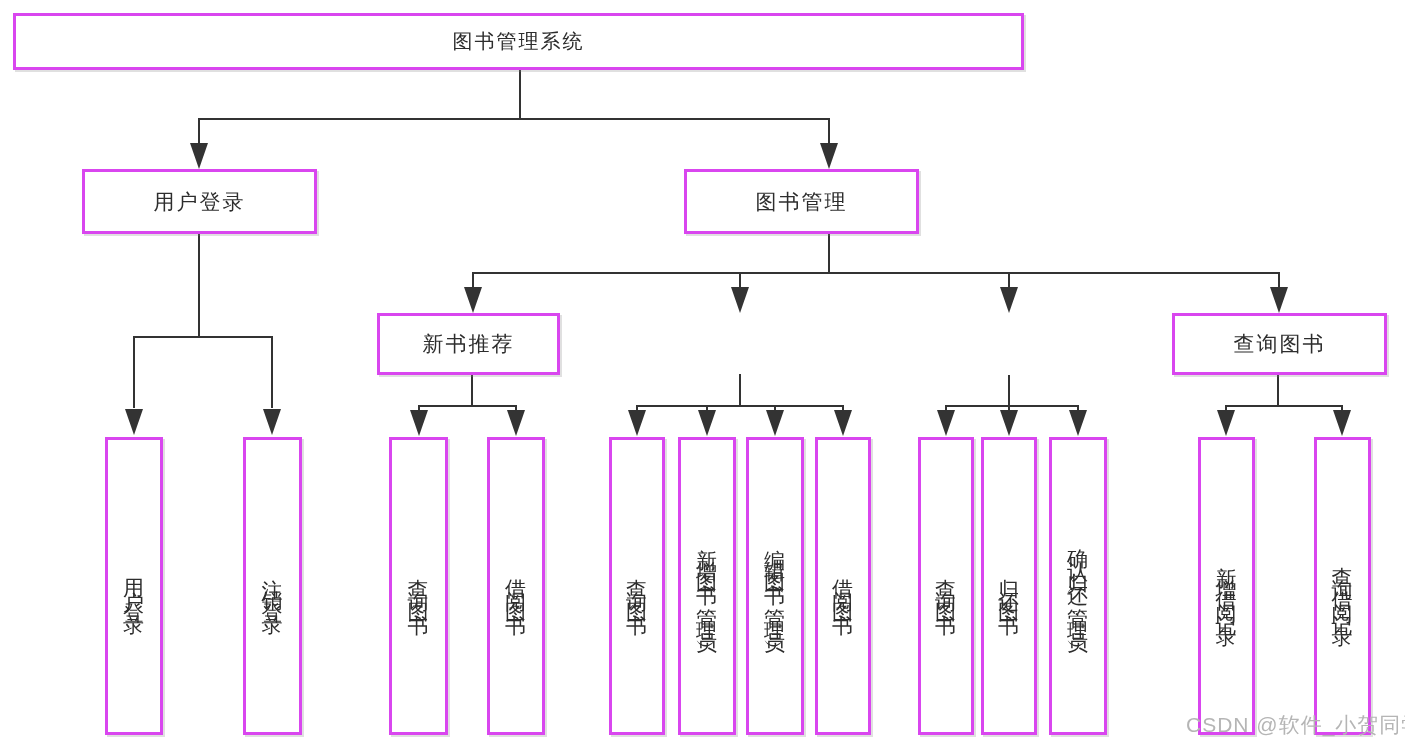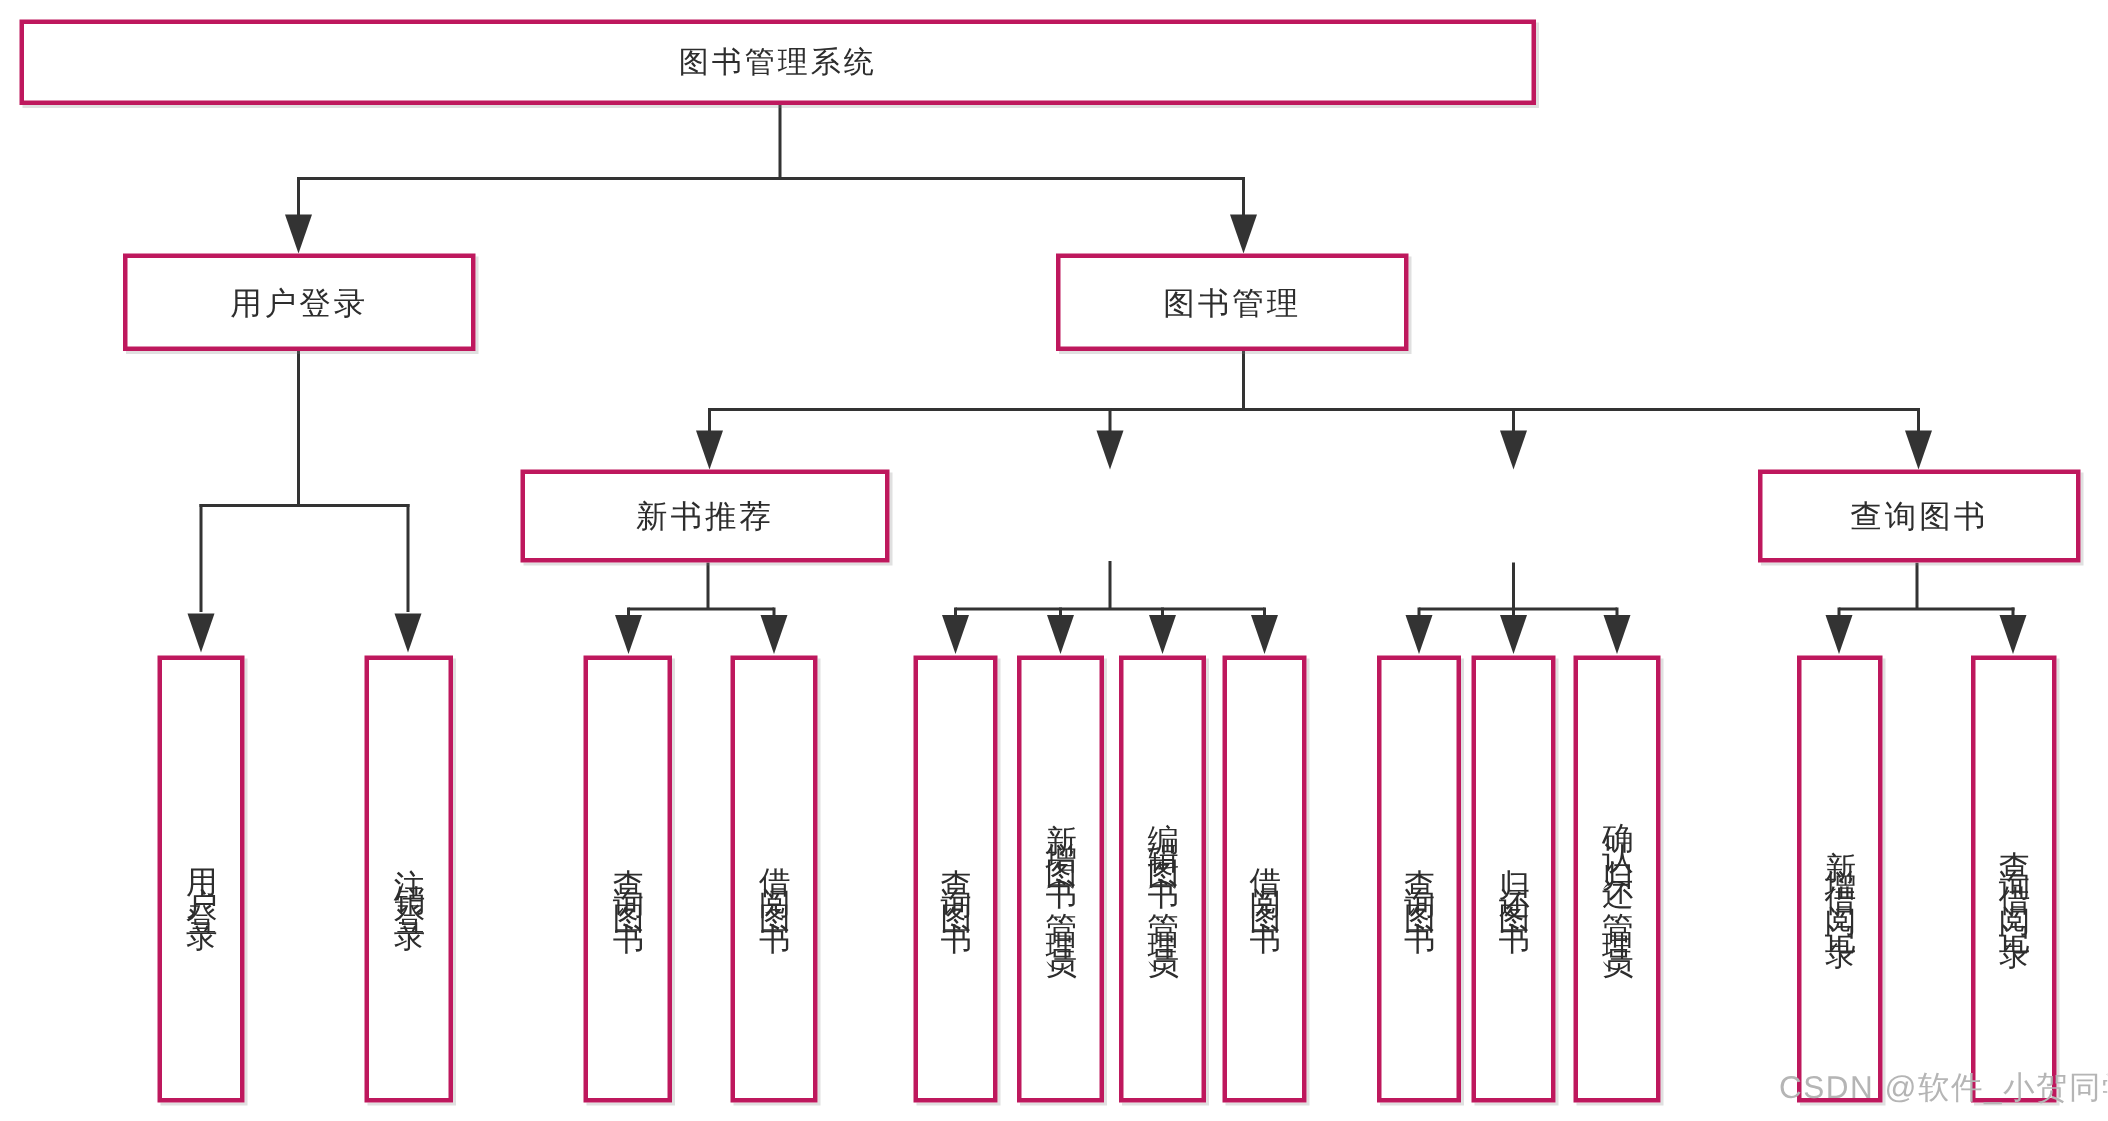--- a/index.html
+++ b/index.html
@@ -9,21 +9,21 @@
     height: 747px;
     background: #ffffff;
     font-family: "Liberation Sans", sans-serif;
     color: #2d2d2d;
     overflow: hidden;
   }
   .box {
     position: absolute;
     box-sizing: border-box;
     background: #ffffff;
-    border: 3px solid #be185d;
+    border: 3px solid #d946ef;
     display: flex;
     align-items: center;
     justify-content: center;
     box-shadow: 2px 2px 0 rgba(130,130,130,0.25);
     z-index: 2;
   }
   .label {
     font-size: 21px;
     letter-spacing: 2px;
     color: #2d2d2d;
@@ -71,25 +71,25 @@
 <div class="canvas">
 
   <div class="box root" style="left:13px;top:13px;width:1011px;height:57px">
     <span class="label">图书管理系统</span>
   </div>
 
   <div class="box" style="left:82px;top:169px;width:235px;height:65px">
     <span class="label">用户登录</span>
   </div>
 
-  <div class="box" style="left:704px;top:169px;width:235px;height:65px">
+  <div class="box" style="left:684px;top:169px;width:235px;height:65px">
     <span class="label">图书管理</span>
   </div>
 
-  <div class="box" style="left:347px;top:313px;width:246px;height:62px">
+  <div class="box" style="left:377px;top:313px;width:183px;height:62px">
     <span class="label">新书推荐</span>
   </div>
 
 
 
   <div class="box" style="left:1172px;top:313px;width:215px;height:62px">
     <span class="label">查询图书</span>
   </div>
 
   <div class="box" style="left:105px;top:437px;width:58px;height:298px">

